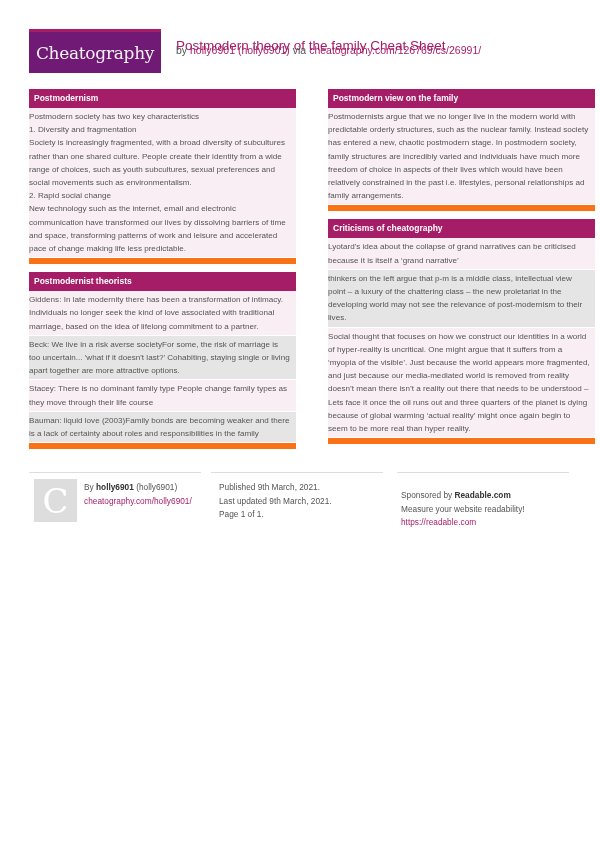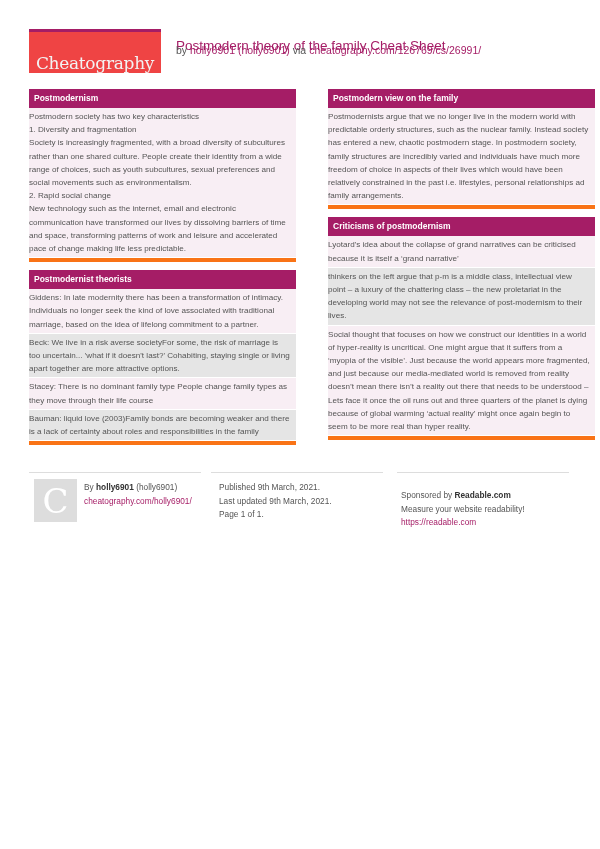--- a/index.html
+++ b/index.html
@@ -2,40 +2,40 @@
 <html><head>
   <meta charset="utf-8">
   <style>
     html, body { margin: 0; padding: 0; background: #ffffff; }
     body {
       width: 600px; height: 849px; position: relative; overflow: hidden;
       font-family: "Liberation Sans", sans-serif; color: #555555;
     }
     .logo {
       position: absolute; left: 29px; top: 29px; width: 132px; height: 44px;
-      background: #ef4444; border-top: 3px solid #a51d66; box-sizing: border-box;
-      display: flex; align-items: flex-end; justify-content: center;
+      background: #701a75; border-top: 3px solid #a51d66; box-sizing: border-box;
+      display: flex; align-items: center; justify-content: center;
     }
     .logo span {
       color: #f2f2f2; font-family: "DejaVu Serif", "Liberation Serif", serif;
       font-size: 17px; letter-spacing: -0.3px;
     }
     .title {
       position: absolute; left: 176px; top: 38px; font-size: 13.5px; color: #a51d66;
     }
     .byline {
       position: absolute; left: 176px; top: 44px; font-size: 10.5px; color: #555;
     }
     .byline .link { color: #a51d66; }
 
     .col { position: absolute; width: 267px; }
     .col-left { left: 29px; top: 89px; }
     .col-right { left: 304px; top: 89px; margin-left: 24px; }
 
-    .section { margin-bottom: 8px; border-bottom: 4px solid #f97316; }
+    .section { margin-bottom: 8px; border-bottom: 6px solid #f97316; }
     .section-header {
       background: #a51d66; color: #ffffff; font-weight: bold;
       font-size: 8.5px; padding: 4px 5px; height: 11px; line-height: 11px;
     }
     .row {
       font-size: 8.1px; line-height: 13.2px; padding: 2px 5px 2px 0;
       color: #555555; border-bottom: 1px solid #ffffff;
     }
     .row.alt { background: #f8eef4; }
     .row.plain { background: #e5e5e5; }
@@ -86,21 +86,21 @@
   </div>
 </div>
 
 <div class="col col-right">
   <div class="section">
     <div class="section-header">Postmodern view on the family</div>
     <div class="row alt">Postmodernists argue that we no longer live in the modern world with predictable orderly structures, such as the nuclear family. Instead society has entered a new, chaotic postmodern stage. In postmodern society, family structures are incredibly varied and individuals have much more freedom of choice in aspects of their lives which would have been relatively constrained in the past i.e. lifestyles, personal relationships ad family arrangements.</div>
   </div>
 
   <div class="section">
-    <div class="section-header">Criticisms of postmodernism</div>
+    <div class="section-header">Criticisms of cheatography</div>
     <div class="row alt">Lyotard's idea about the collapse of grand narratives can be criticised because it is itself a ‘grand narrative’</div>
     <div class="row plain">thinkers on the left argue that p-m is a middle class, intellectual view point – a luxury of the chattering class – the new proletariat in the developing world may not see the relevance of post-modernism to their lives.</div>
     <div class="row alt">Social thought that focuses on how we construct our identities in a world of hyper-reality is uncritical. One might argue that it suffers from a ‘myopia of the visible’. Just because the world appears more fragmented, and just because our media-mediated world is removed from reality doesn’t mean there isn’t a reality out there that needs to be understood – Lets face it once the oil runs out and three quarters of the planet is dying because of global warming ‘actual reality’ might once again begin to seem to be more real than hyper reality.</div>
   </div>
 </div>
 
 <div class="footer">
   <div class="sep" style="left:0;width:172px;"></div>
   <div class="sep" style="left:182px;width:172px;"></div>
   <div class="sep" style="left:368px;width:172px;"></div>

